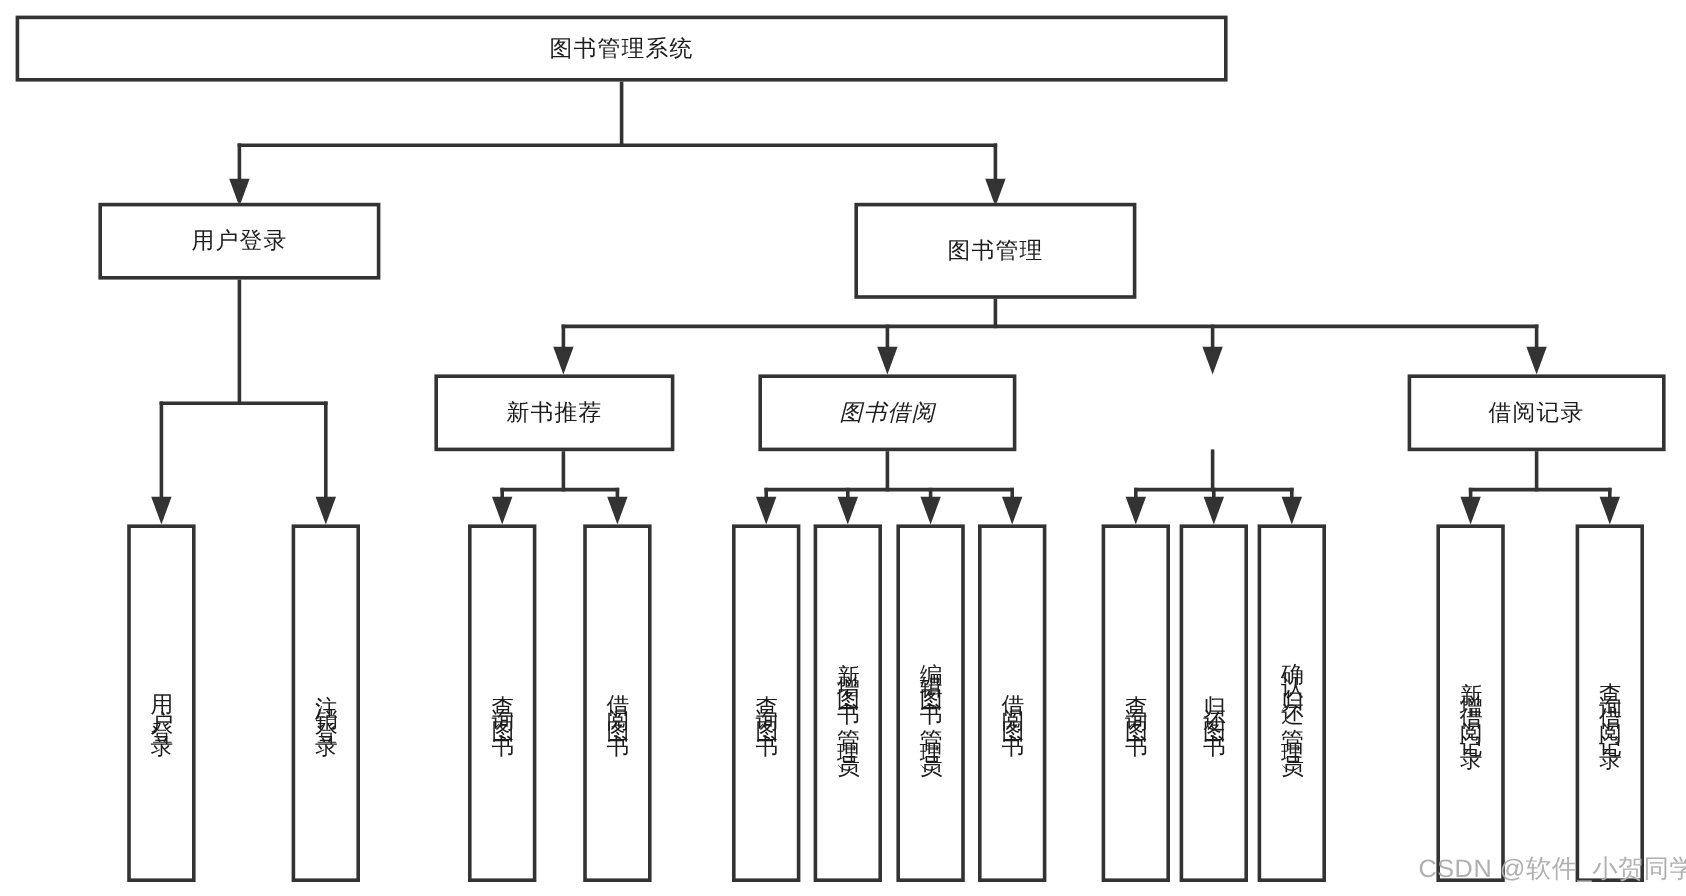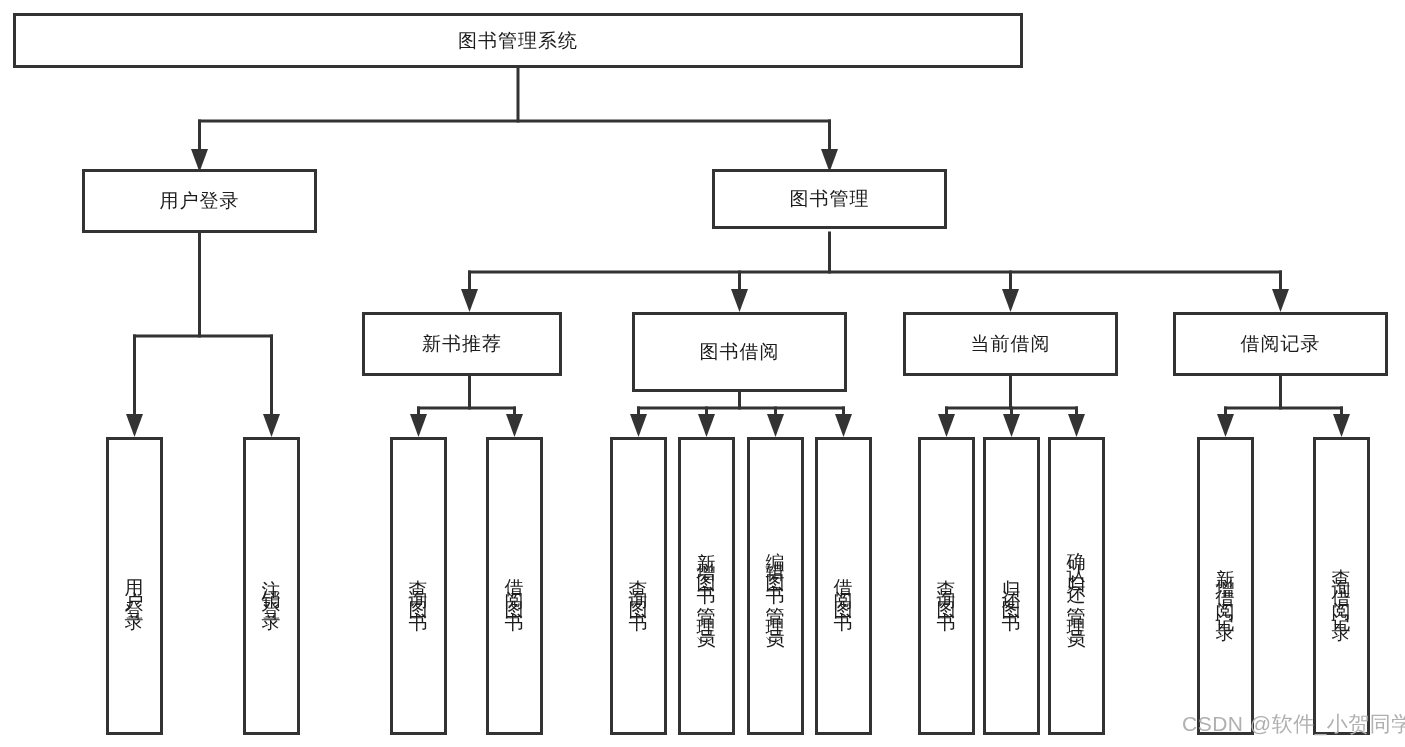--- a/index.html
+++ b/index.html
@@ -41,23 +41,23 @@
     writing-mode: vertical-rl;
     text-orientation: mixed;
     font-size: 19px;
     line-height: 1;
     letter-spacing: 11px;
     white-space: nowrap;
   }
   
   .n-root            { left: 13px;   top: 13px;  width: 1010px; height: 55px; }
   .n-user-login      { left: 82px;   top: 169px; width: 235px;  height: 64px; }
-  .n-book-mgmt       { left: 712px;  top: 169px; width: 235px;  height: 60px; }
+  .n-book-mgmt       { left: 712px;  top: 169px; width: 235px;  height: 80px; }
   .n-new-book        { left: 362px;  top: 312px; width: 200px;  height: 64px; }
-  .n-book-borrow     { left: 632px;  top: 312px; width: 215px;  height: 80px; }
+  .n-book-borrow     { left: 632px;  top: 312px; width: 215px;  height: 64px; font-style: italic; }
   .n-current-borrow  { left: 903px;  top: 312px; width: 215px;  height: 64px; }
   .n-borrow-records  { left: 1173px; top: 312px; width: 215px;  height: 64px; text-align: right; }
   
   .leaf { top: 437px; width: 57px; height: 298px; }
   .l-user-login  { left: 106px; }
   .l-logout      { left: 243px; }
   .l-nb-query    { left: 390px; }
   .l-nb-borrow   { left: 486px; }
   .l-bb-query    { left: 610px; }
   .l-bb-add      { left: 678px; }
@@ -163,23 +163,20 @@
   <div class="node hnode n-book-mgmt">
     <span>图书管理</span>
   </div>
 
   <div class="node hnode n-new-book">
     <span>新书推荐</span>
   </div>
   <div class="node hnode n-book-borrow">
     <span>图书借阅</span>
   </div>
-  <div class="node hnode n-current-borrow">
-    <span>当前借阅</span>
-  </div>
   <div class="node hnode n-borrow-records">
     <span>借阅记录</span>
   </div>
 
   <div class="node vnode leaf l-user-login">
     <span>用户登录</span>
   </div>
   <div class="node vnode leaf l-logout">
     <span>注销登录</span>
   </div>

